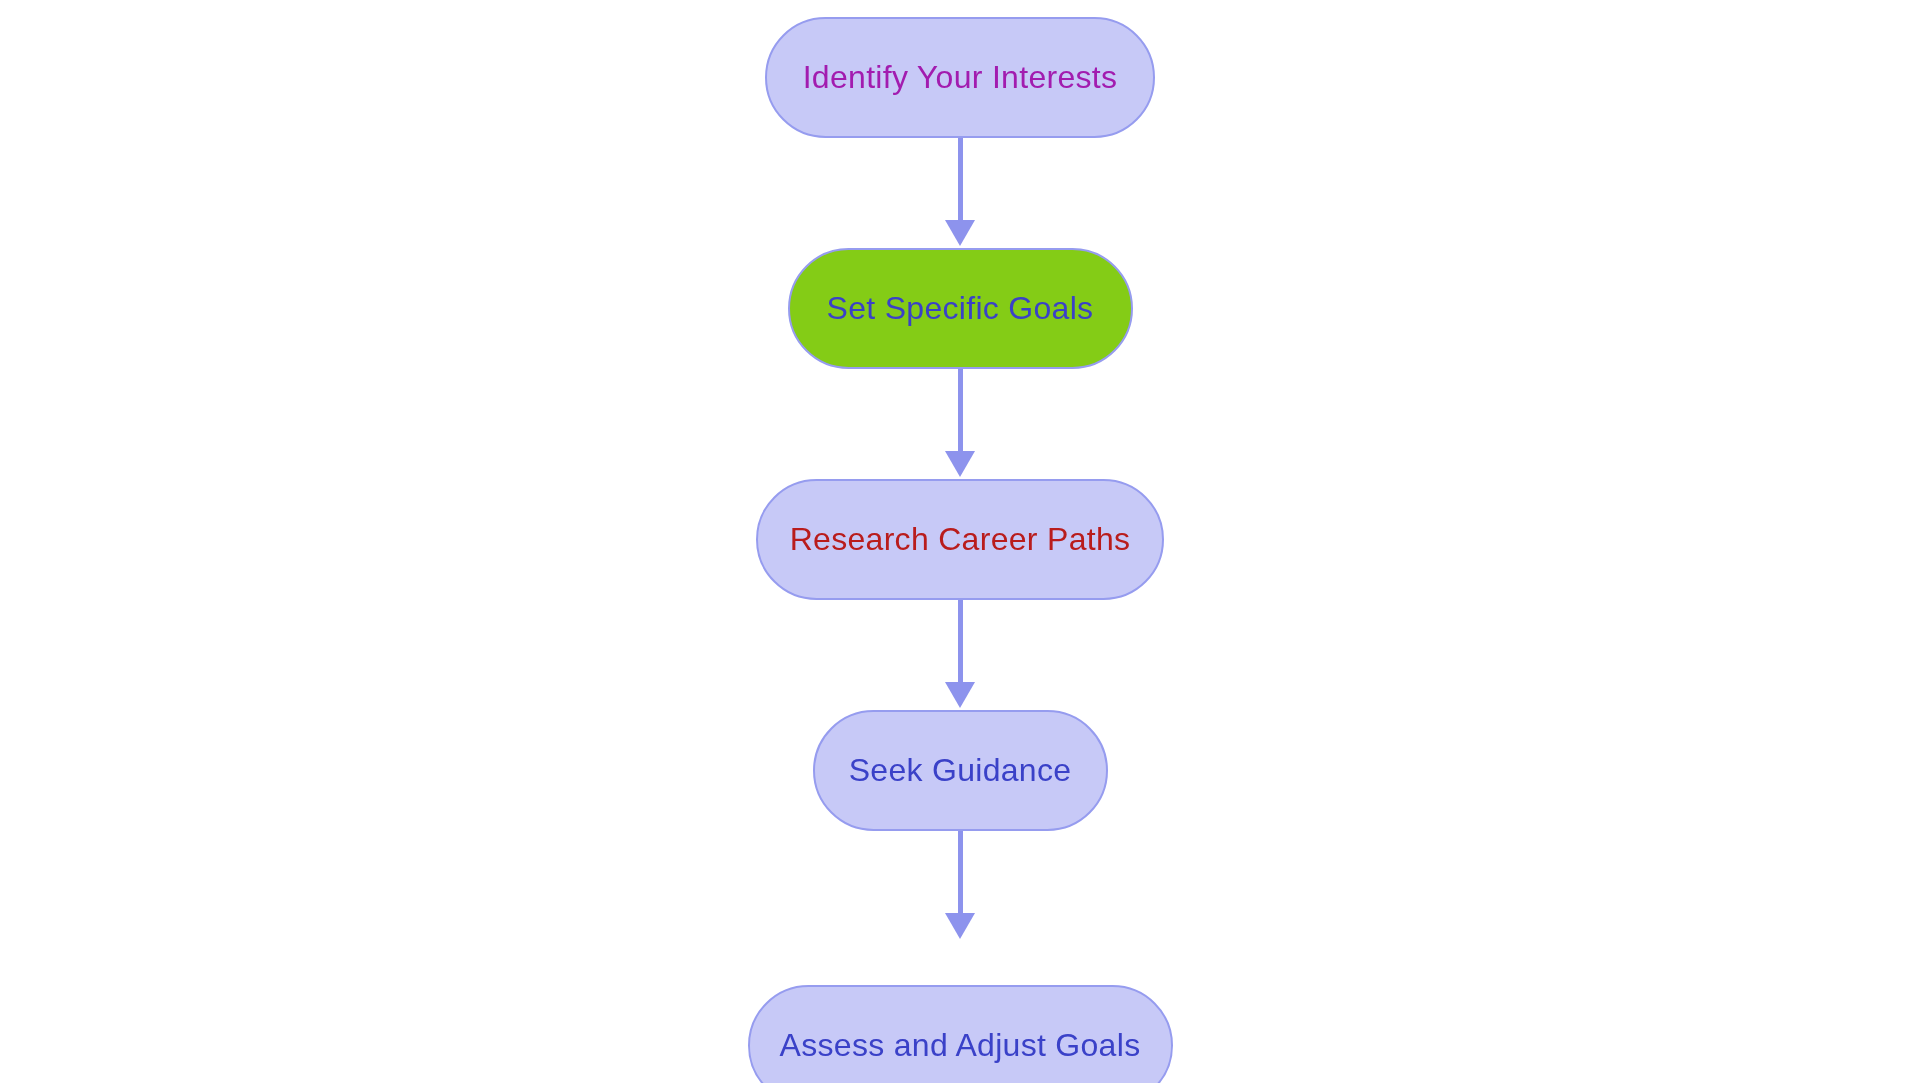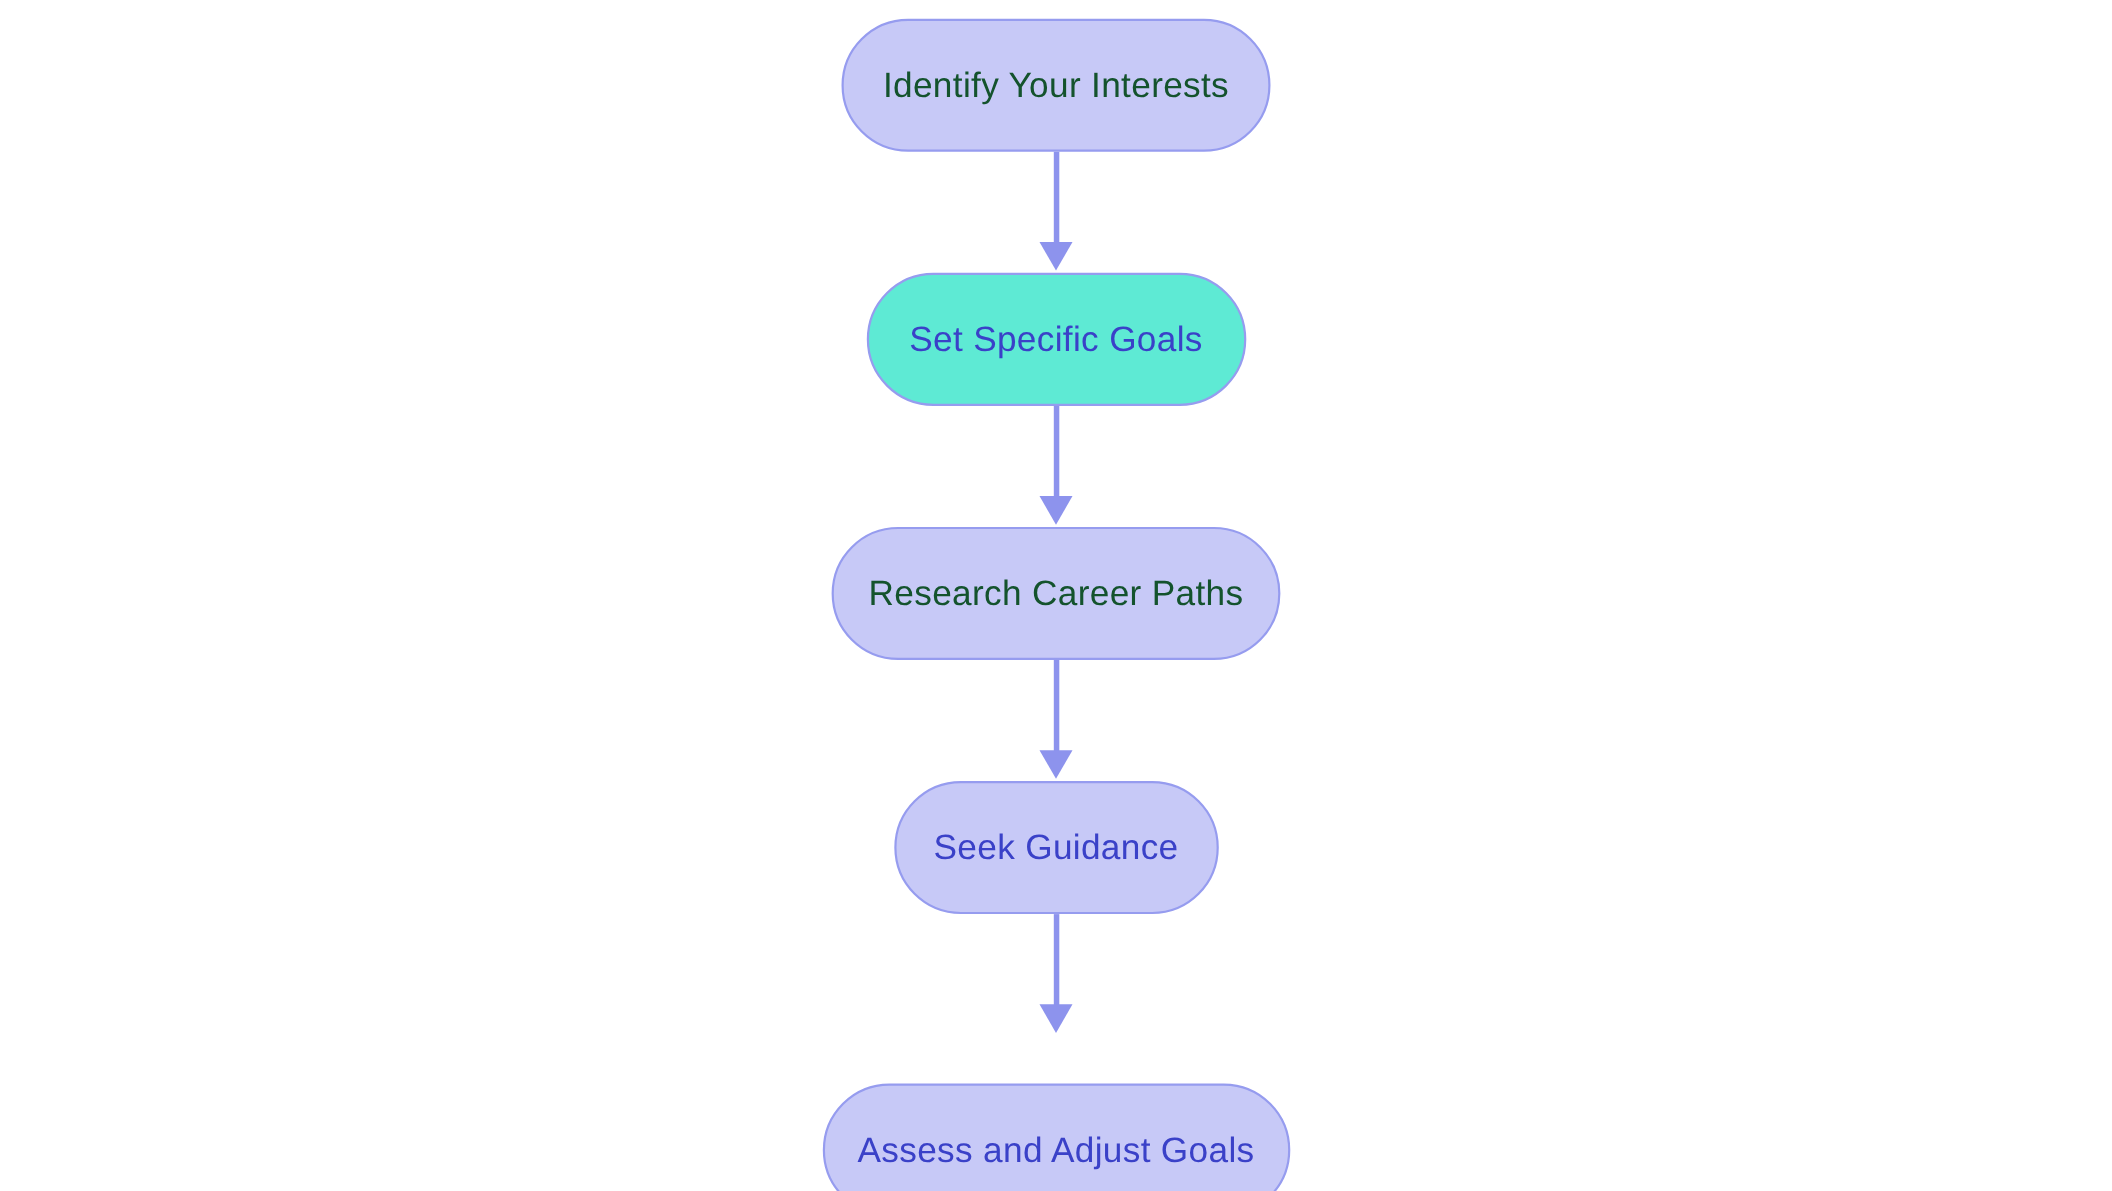--- a/index.html
+++ b/index.html
@@ -40,27 +40,27 @@
     border-right-color: transparent;
     border-bottom-width: 0;
     border-bottom-color: transparent;
   }
 </style>
 </head>
 <body>
 
 <div class="canvas" style="background: rgb(255, 255, 255);">
     <div class="flow-node" style="left: 765px; top: 17px; width: 390px; height: 121px; background: rgb(199, 201, 247); border-color: rgb(150, 156, 239); border-width: 2.5px; border-radius: 60.5px;">
-      <span class="flow-node-label" style="color: #14532d; font-size: 32px;">Identify Your Interests</span>
+      <span class="flow-node-label" style="color: #a21caf; font-size: 32px;">Identify Your Interests</span>
     </div>
-    <div class="flow-node" style="left: 787.5px; top: 248px; width: 345px; height: 121px; background: #5eead4; border-color: rgb(150, 156, 239); border-width: 2.5px; border-radius: 60.5px; text-align: center;">
+    <div class="flow-node" style="left: 787.5px; top: 248px; width: 345px; height: 121px; background: #84cc16; border-color: rgb(150, 156, 239); border-width: 2.5px; border-radius: 60.5px; text-align: center;">
       <span class="flow-node-label" style="color: rgb(58, 65, 200); font-size: 32px;">Set Specific Goals</span>
     </div>
     <div class="flow-node" style="left: 756px; top: 479px; width: 408px; height: 121px; background: rgb(199, 201, 247); border-color: rgb(150, 156, 239); border-width: 2.5px; border-radius: 60.5px;">
-      <span class="flow-node-label" style="color: #14532d; font-size: 32px;">Research Career Paths</span>
+      <span class="flow-node-label" style="color: #b91c1c; font-size: 32px;">Research Career Paths</span>
     </div>
     <div class="flow-node" style="left: 812.5px; top: 710px; width: 295px; height: 121px; background: rgb(199, 201, 247); border-color: rgb(150, 156, 239); border-width: 2.5px; border-radius: 60.5px;">
       <span class="flow-node-label" style="color: rgb(58, 65, 200); font-size: 32px;">Seek Guidance</span>
     </div>
     <div class="flow-node" style="left: 747.5px; top: 941px; width: 425px; height: 121px; background: rgb(199, 201, 247); border-color: rgb(150, 156, 239); border-width: 2.5px; border-radius: 60.5px; margin-top: 44px;">
       <span class="flow-node-label" style="color: rgb(58, 65, 200); font-size: 32px;">Assess and Adjust Goals</span>
     </div>
     <div class="arrow-line" style="left: 957.5px; top: 138px; width: 5px; height: 84px; background: rgb(141, 147, 237);"></div>
     <div class="arrowhead" style="left: 945px; top: 220px; border-left-width: 15px; border-right-width: 15px; border-top-width: 26px; border-top-color: rgb(141, 147, 237);"></div>
     <div class="arrow-line" style="left: 957.5px; top: 369px; width: 5px; height: 84px; background: rgb(141, 147, 237);"></div>

